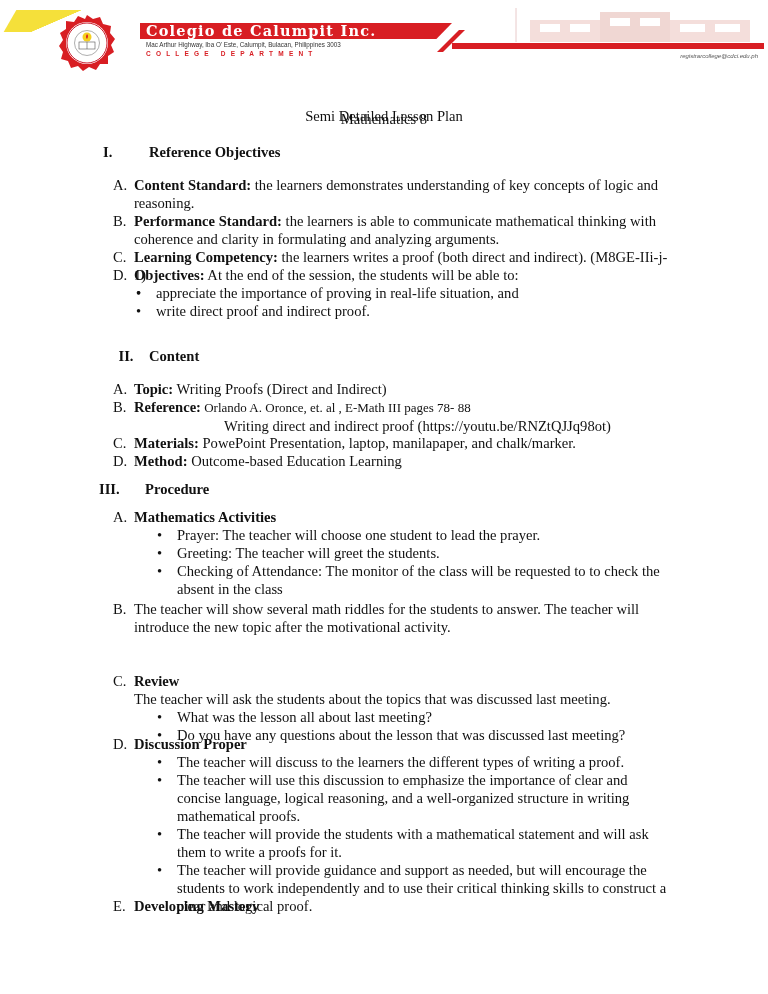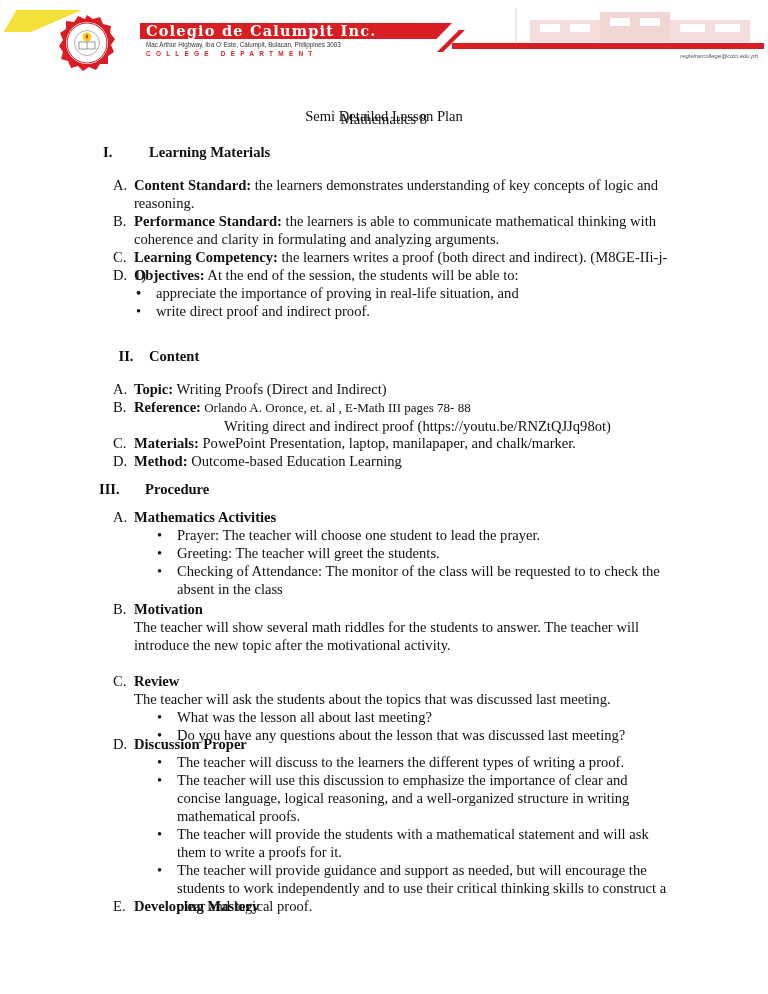--- a/index.html
+++ b/index.html
@@ -78,21 +78,21 @@
     <rect x="205" y="18" width="25" height="8" fill="#fff"></rect>
     <line x1="6" y1="2" x2="6" y2="36" stroke="#c88" stroke-width="1"></line>
   </svg>
   <div class="email">registrarcollege@cdci.edu.ph</div>
 </div>
 
 <div class="title t1">Semi Detailed Lesson Plan</div>
 <div class="title t2">Mathematics 8</div>
 
 <div class="section" style="top:144px;">
-  <span class="sec-num">I.</span><span>Learning Materials</span>
+  <span class="sec-num">I.</span><span>Reference Objectives</span>
 </div>
 
 <div class="item" style="top:176px;">
   <span class="letter">A.</span>
   <div class="item-body"><span class="b">Content Standard:</span><span> the learners demonstrates understanding of key concepts of logic and reasoning.</span></div>
 </div>
 <div class="item" style="top:212px;">
   <span class="letter">B.</span>
   <div class="item-body"><span class="b">Performance Standard:</span><span> the learners is able to communicate mathematical thinking with coherence and clarity in formulating and analyzing arguments.</span></div>
 </div>
@@ -146,21 +146,20 @@
   <ul class="bullets proc-bullets">
     <li><span class="dot">•</span><span>Prayer: The teacher will choose one student to lead the prayer.</span></li>
     <li><span class="dot">•</span><span>Greeting: The teacher will greet the students.</span></li>
     <li><span class="dot">•</span><span>Checking of Attendance: The monitor of the class will be requested to to check the absent in the class</span></li>
   </ul>
 </div>
 
 <div class="item" style="top:600px;">
   <span class="letter">B.</span>
   <div class="item-body">
-    <div class="b">Motivation</div>
     <div>The teacher will show several math riddles for the students to answer. The teacher will introduce the new topic after the motivational activity.</div>
   </div>
 </div>
 
 <div class="item" style="top:672px;">
   <span class="letter">C.</span>
   <div class="item-body">
     <div class="b">Review</div>
     <div>The teacher will ask the students about the topics that was discussed last meeting.</div>
   </div>

